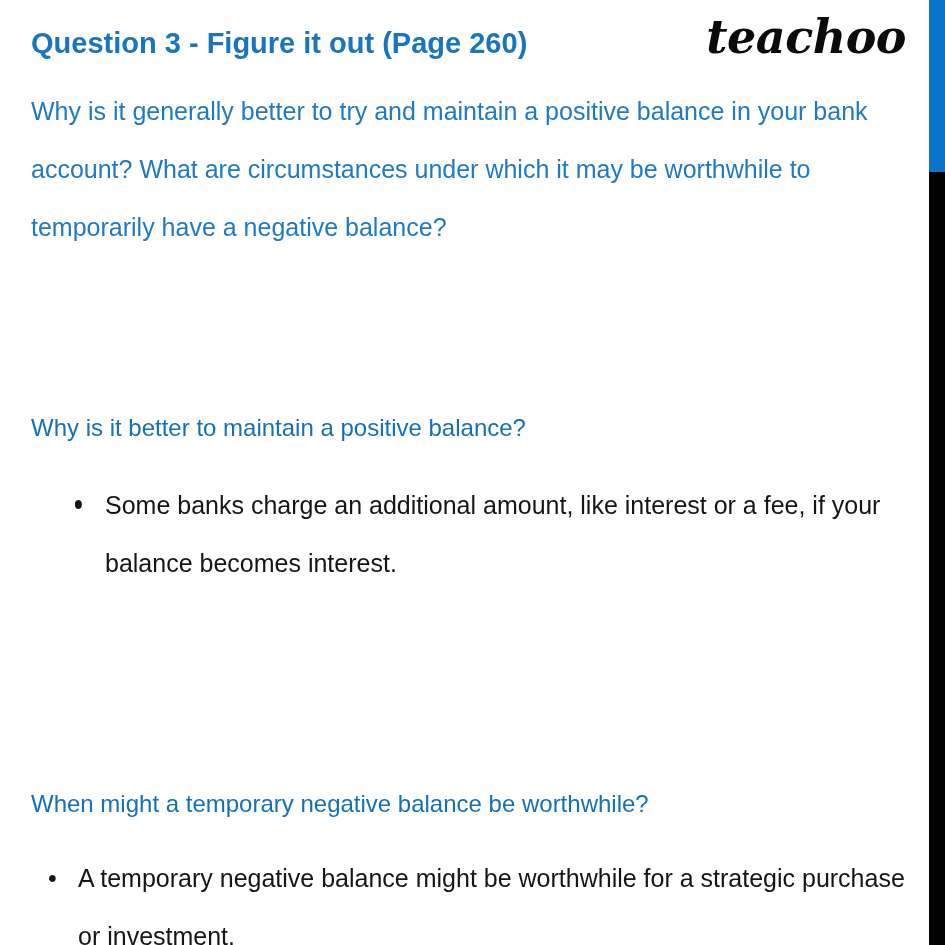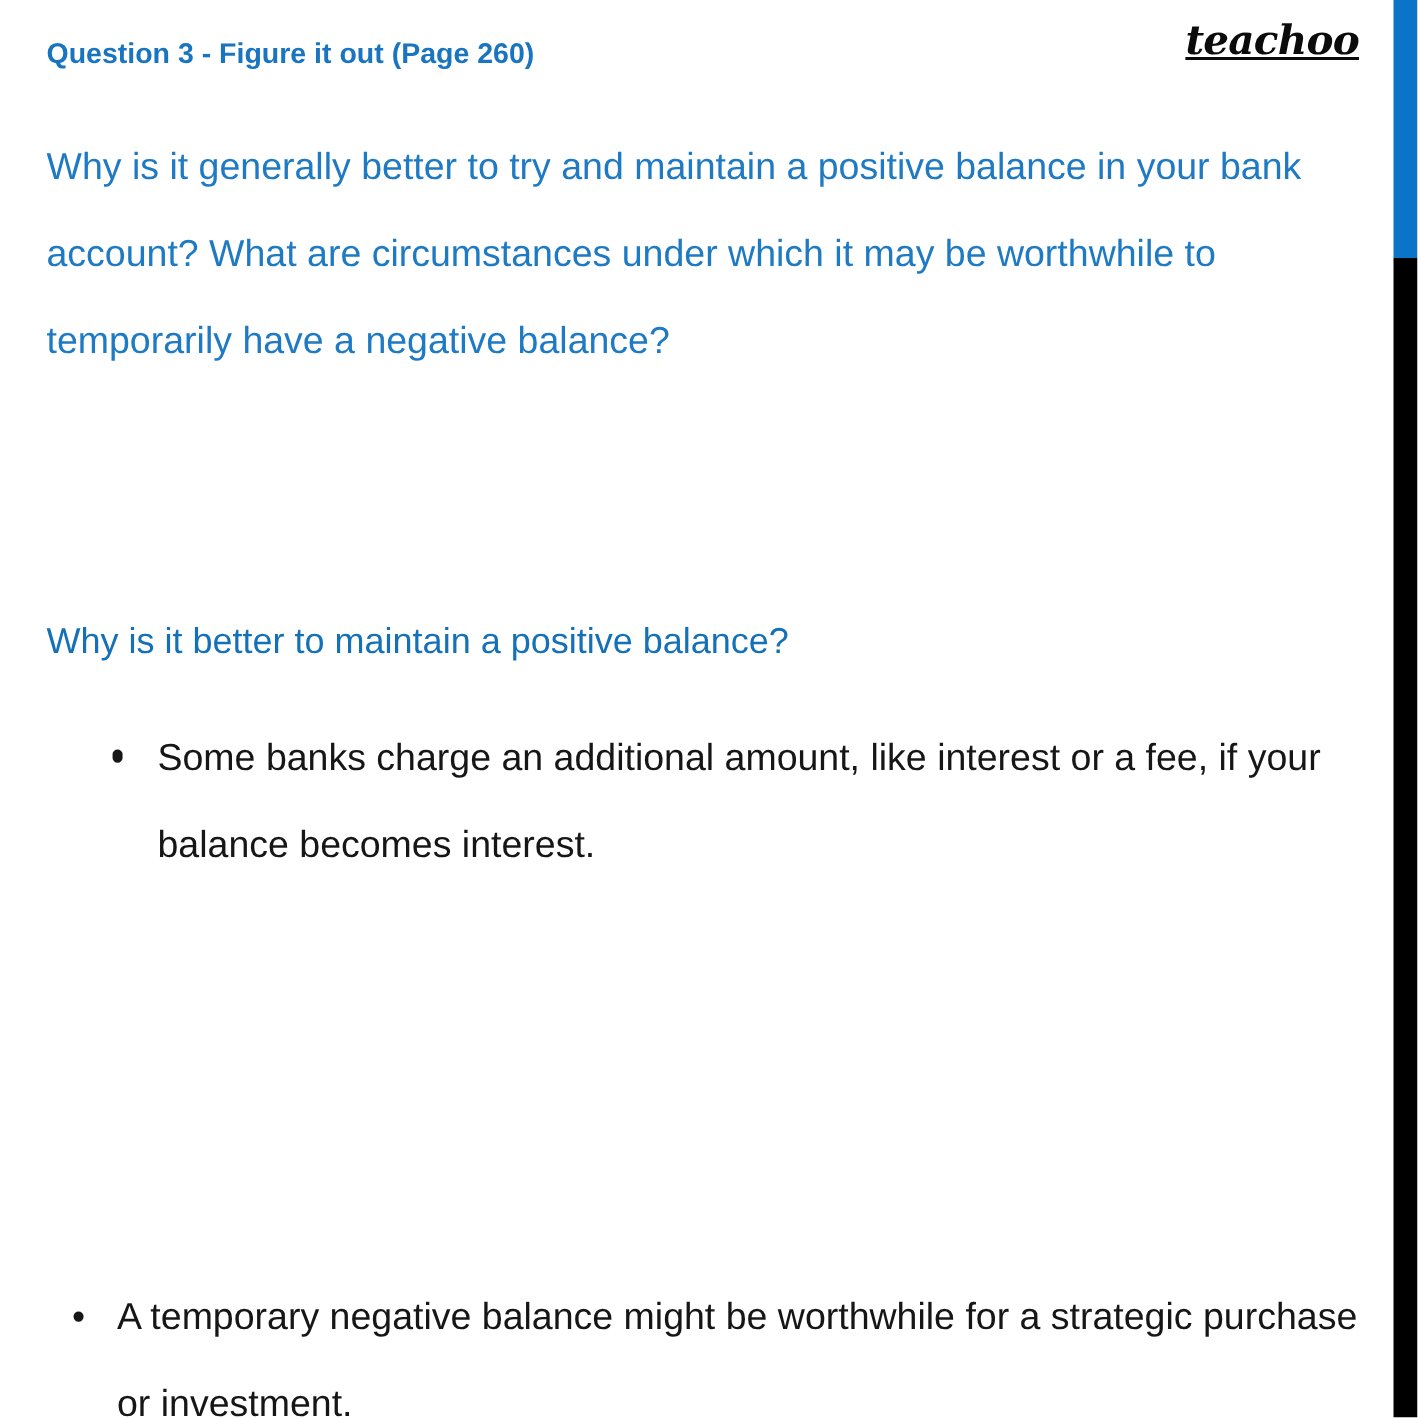--- a/index.html
+++ b/index.html
@@ -50,34 +50,33 @@
   }
 
   
   .brand {
     position: absolute;
     right: 20px;
     top: 14px;
     font-family: "DejaVu Serif", serif;
     font-style: italic;
     font-weight: 700;
-    font-size: 27px;
+    font-size: 46px;
     color: #0b0b0b;
     letter-spacing: -0.5px;
     line-height: 1;
     white-space: nowrap;
-    text-decoration: underline;
   }
 
   
   .q-title {
     position: absolute;
     left: 0;
     top: 26px;
-    font-size: 19px;
+    font-size: 29px;
     font-weight: 700;
     color: #1975C0;
     line-height: 1.2;
     white-space: nowrap;
   }
 
   .q-body {
     position: absolute;
     left: 0;
     top: 82px;
@@ -175,20 +174,21 @@
     <ul class="bullets list-a">
       <li>
         <span class="bullet-dot">•</span>
       </li>
       <li>
         <span class="bullet-dot">•</span>
         <span>Some banks charge an additional amount, like interest or a fee, if your balance becomes interest.</span>
       </li>
     </ul>
 
+    <div class="section-heading h2">When might a temporary negative balance be worthwhile?</div>
 
     <ul class="bullets list-b">
       <li>
         <span class="bullet-dot">•</span>
         <span>A temporary negative balance might be worthwhile for a strategic purchase or investment.</span>
       </li>
     </ul>
 
   </div>
 </div>

